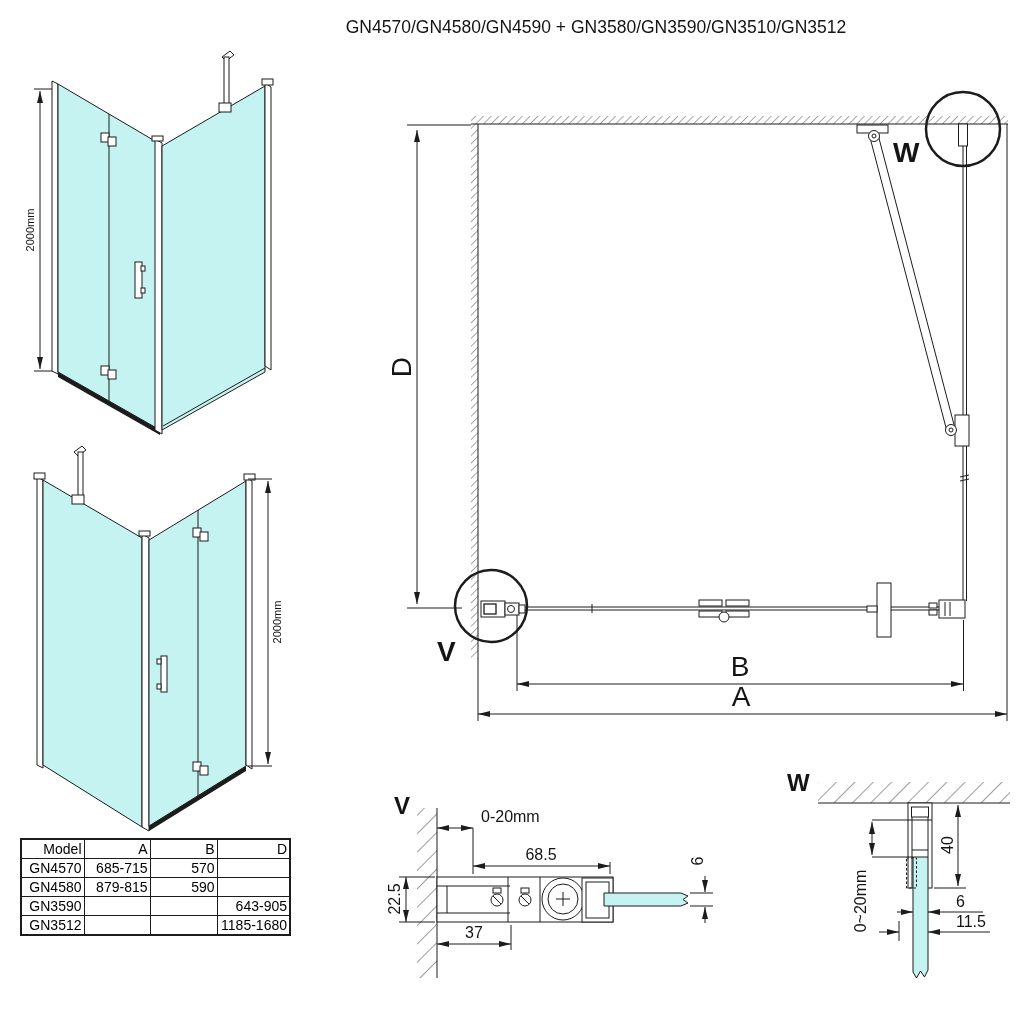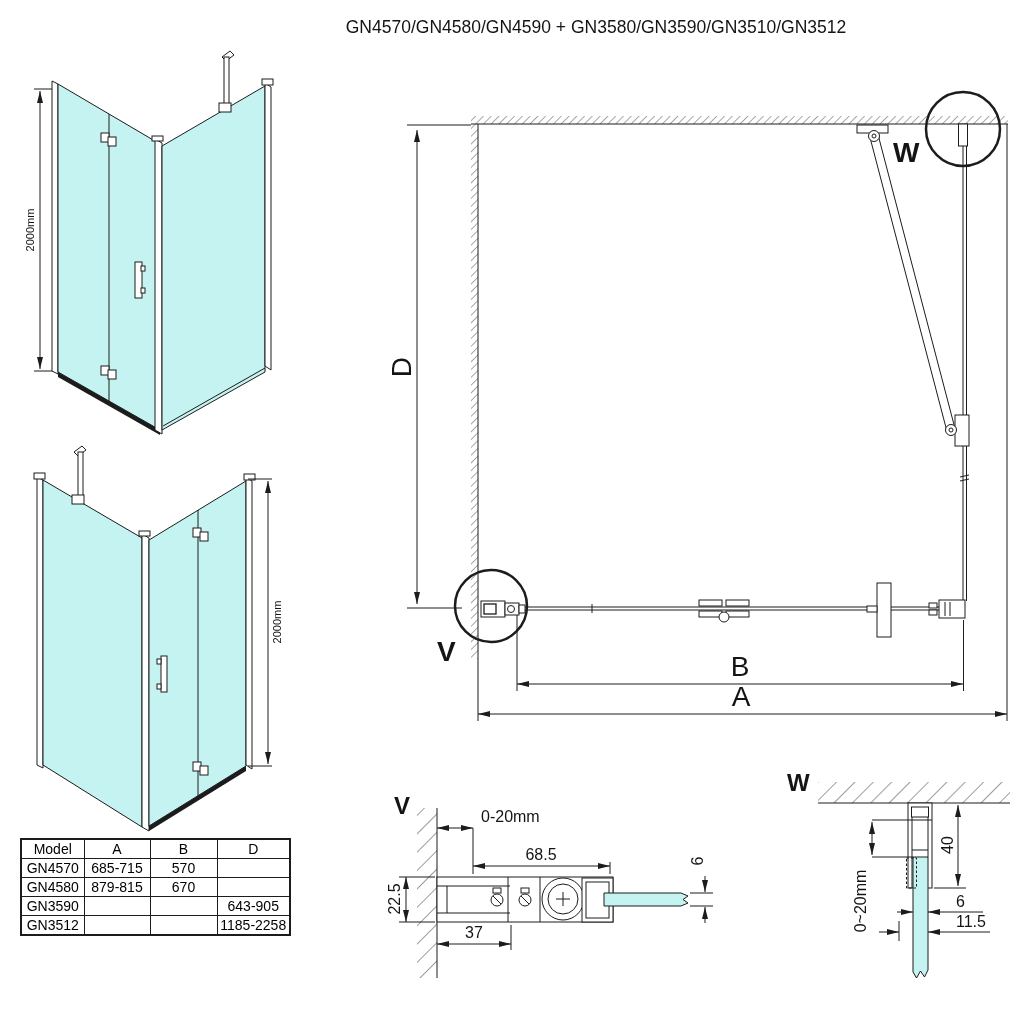--- a/index.html
+++ b/index.html
@@ -15,21 +15,21 @@
   .circ { fill:none; stroke:var(--line); stroke-width:2.5; }
   .t11 { font-size:11px; }
   .t16 { font-size:16px; }
   .t17 { font-size:17.5px; }
   .t28 { font-size:28px; }
   .tb28 { font-size:28px; font-weight:bold; }
   .tb24 { font-size:24px; font-weight:bold; }
   table.size { position:absolute; left:20px; top:838px; border-collapse:collapse;
                border:2px solid #1c1c1c; background:#fff; }
   table.size td, table.size th { border:1.5px solid #1c1c1c; height:18px; padding:0 2px;
-               font-size:14px; font-weight:normal; text-align:center; white-space:nowrap; }
+               font-size:14px; font-weight:normal; text-align:right; white-space:nowrap; }
 </style>
 </head>
 <body>
 
 <div class="page">
 <svg width="1020" height="1020" viewBox="0 0 1020 1020">
   <defs>
     <marker id="ae" markerWidth="14" markerHeight="8" refX="13" refY="4" orient="auto-start-reverse" markerUnits="userSpaceOnUse">
       <path d="M13,4 L1,1 L1,7 Z" fill="#1c1c1c"></path>
     </marker>
@@ -225,30 +225,30 @@
   </tr>
   <tr>
     <td>GN4570</td>
     <td>685-715</td>
     <td>570</td>
     <td></td>
   </tr>
   <tr>
     <td>GN4580</td>
     <td>879-815</td>
-    <td>670</td>
+    <td>590</td>
     <td></td>
   </tr>
   <tr>
     <td>GN3590</td>
     <td></td>
     <td></td>
     <td>643-905</td>
   </tr>
   <tr>
     <td>GN3512</td>
     <td></td>
     <td></td>
-    <td>1185-2258</td>
+    <td>1185-1680</td>
   </tr>
 </tbody>
     </table>
 </div>
 
 </body></html>

